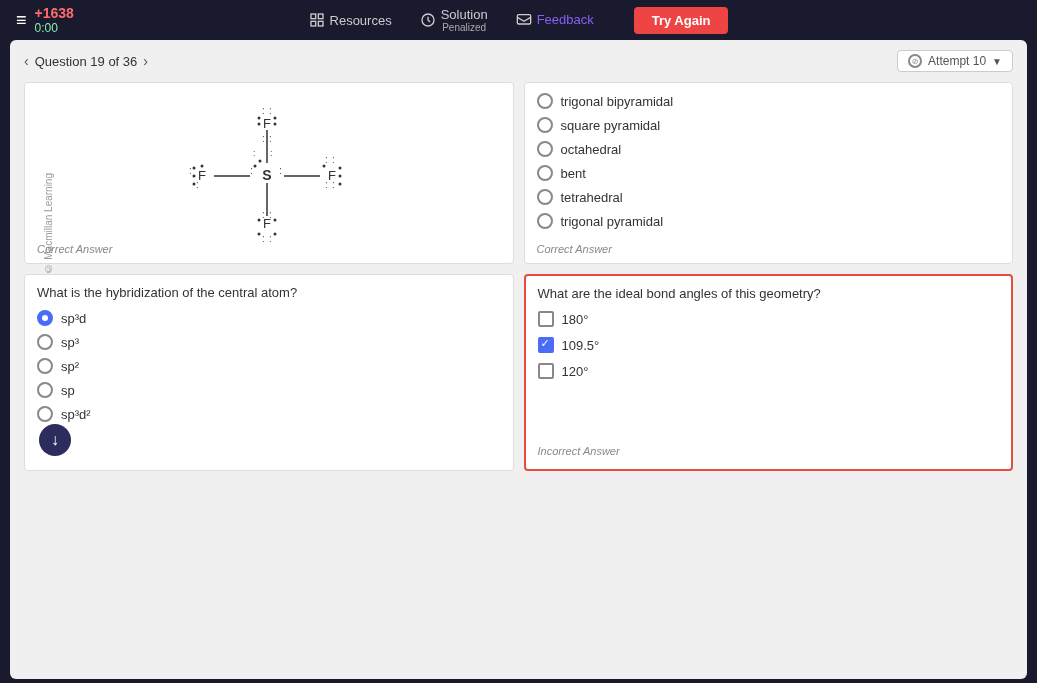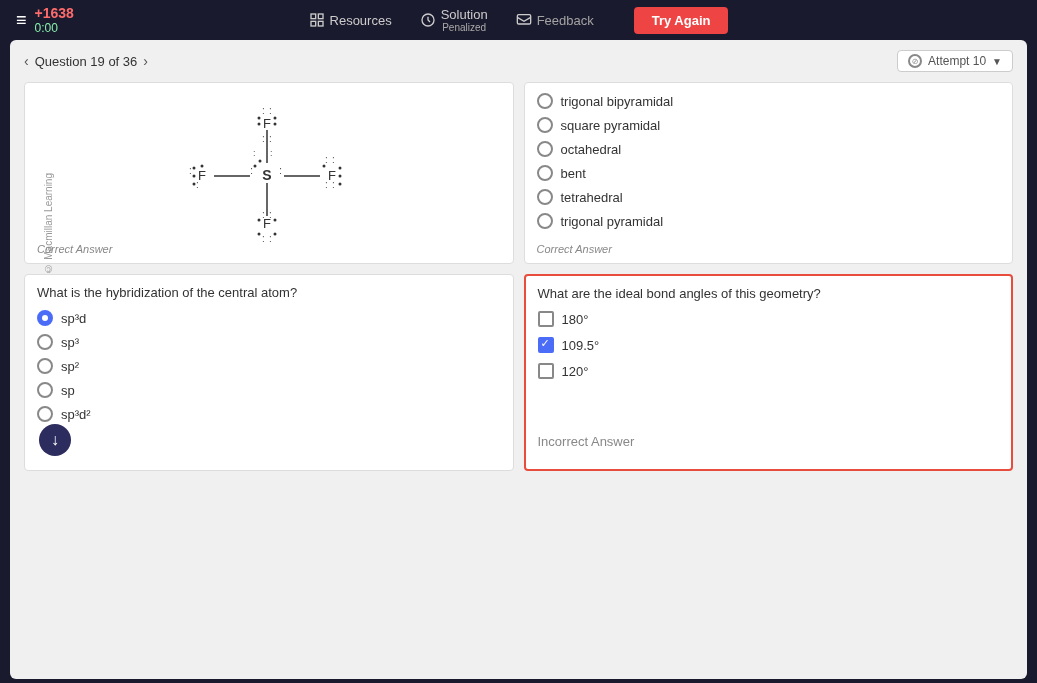--- a/index.html
+++ b/index.html
@@ -61,24 +61,24 @@
     .solution-item {
       color: #ccc;
       font-size: 13px;
       text-align: center;
     }
     .solution-sub {
       color: #aaa;
       font-size: 10px;
     }
     .feedback-item {
-      color: #a3a3a3;
-      font-size: 13px;
-      display: flex;
-      align-items: center;
+      color: #8b5cf6;
+      font-size: 13px;
+      display: flex;
+      align-items: flex-start;
       gap: 5px;
     }
     .try-again-btn {
       background: #ef4444;
       color: white;
       border: none;
       border-radius: 4px;
       padding: 6px 18px;
       font-size: 13px;
       font-weight: bold;
@@ -291,24 +291,25 @@
       color: white;
       font-size: 16px;
       position: absolute;
       bottom: 14px;
       left: 14px;
       cursor: pointer;
     }
 
     .incorrect-label {
       position: absolute;
-      bottom: 20px;
+      bottom: 12px;
       left: 12px;
-      font-size: 13px;
+      font-size: 11px;
       color: #888;
+      font-style: italic;
     }
 
     .top-panel-left {
       position: relative;
       padding-left: 18px;
     }
 
   </style>
 </head>
 <body>

